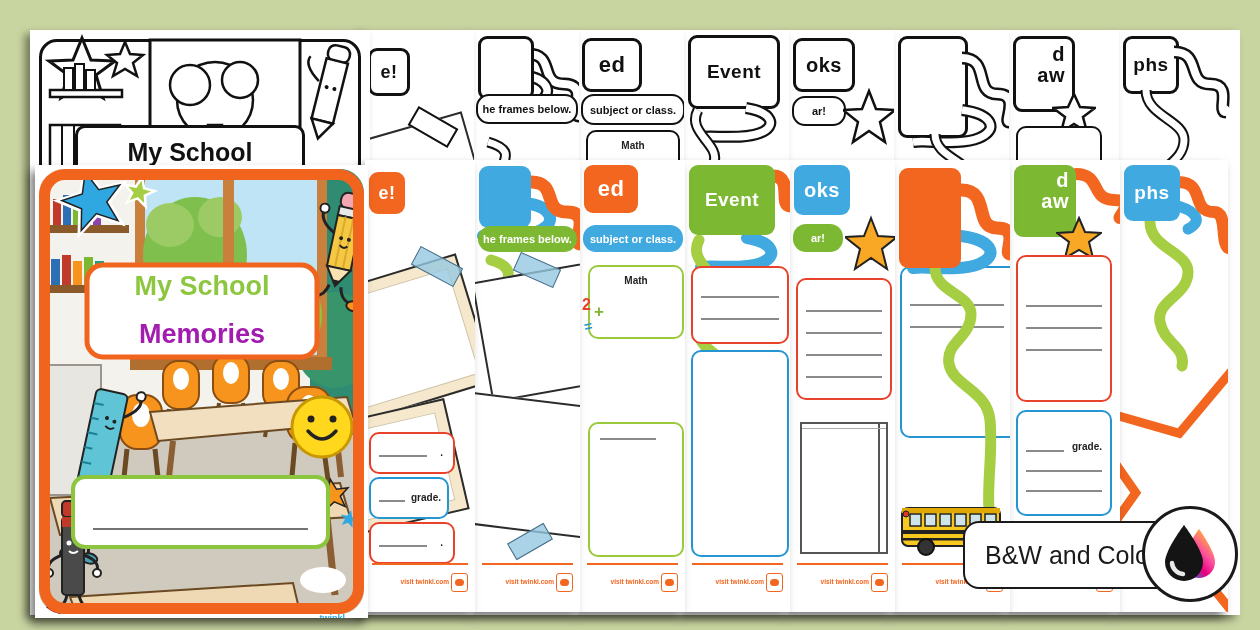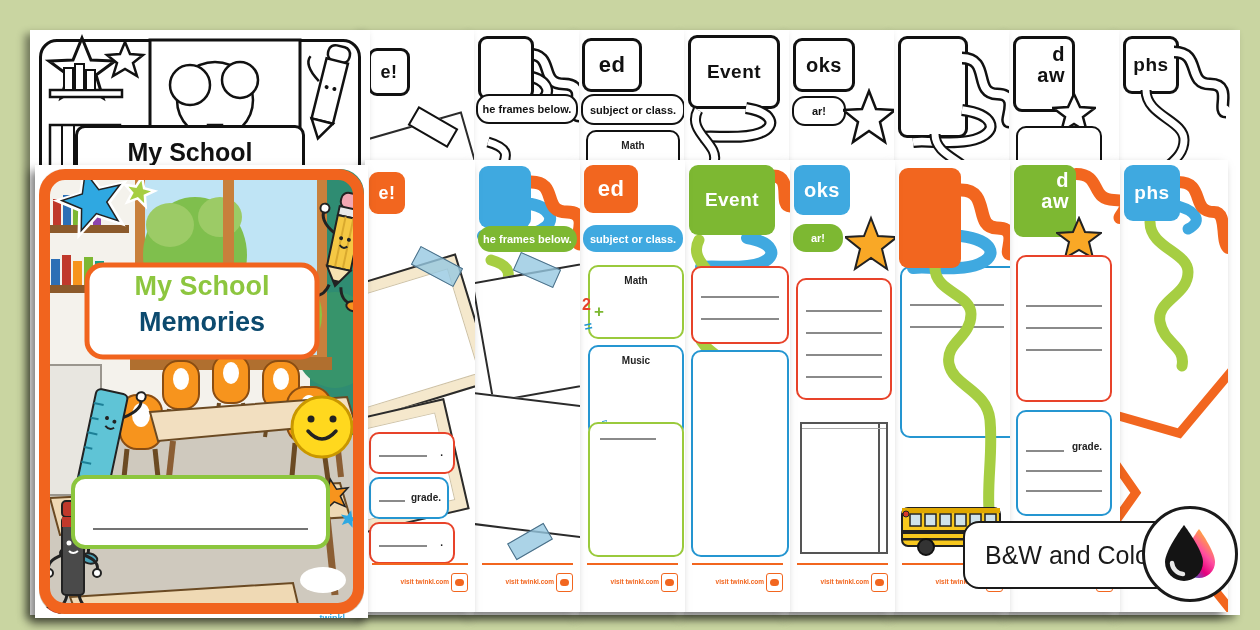--- a/index.html
+++ b/index.html
@@ -347,21 +347,21 @@
           <polygon points="0,-9 2.5,-2.8 9,-2.5 3.9,1.3 5.6,7.6 0,3.9 -5.6,7.6 -3.9,1.3 -9,-2.5 -2.5,-2.8" fill="#2FA8E1"></polygon>
         </g>
         <rect x="52" y="100" width="230" height="92" rx="16" fill="#fff" stroke="#F1641E" stroke-width="5"></rect>
         <rect x="38" y="312" width="255" height="70" rx="12" fill="#fff" stroke="#8CC63E" stroke-width="4"></rect>
         <line x1="58" y1="364" x2="273" y2="364" stroke="#444" stroke-width="1.5"></line>
         <ellipse cx="288" cy="415" rx="23" ry="13" fill="#fff"></ellipse>
       </g>
     </svg>
     <div class="frame-orange"></div>
     <div class="cov-title" style="top:106px;color:#8DC63F">My School</div>
-    <div class="cov-title" style="top:142px;color:#0c4a6e">Memories</div>
+    <div class="cov-title" style="top:154px;color:#a21caf">Memories</div>
     <div class="cov-brand">twinkl</div>
   </div>
 
   <div class="page" style="left:365px;top:160px;width:110px;height:452px;z-index:39">
     <div class="tab orange" style="left:4px;top:12px;width:36px;height:42px;font-size:18px">
         <span>e!</span>
       </div>
     <div class="photo cream" style="left:-55px;top:115px;width:165px;height:130px;transform:rotate(-17deg)">
         <div class="inner"></div>
       </div>
@@ -415,24 +415,20 @@
       </div>
     <div class="pill blue" style="left:3px;top:65px;width:100px;height:27px">
         <span>subject or class.</span>
       </div>
     <div class="obox b-green" style="left:8px;top:105px;width:92px;height:70px">
       <div class="boxlabel">Math</div>
     </div>
     <span style="position:absolute;left:2px;top:136px;color:#E8432A;font-weight:bold;font-size:16px">2</span>
     <span style="position:absolute;left:14px;top:142px;color:#7DB832;font-weight:bold;font-size:17px">+</span>
     <span style="position:absolute;left:4px;top:158px;color:#2596D1;font-weight:bold;font-size:14px;transform:rotate(-12deg)">=</span>
-    <div class="obox b-blue" style="left:8px;top:185px;width:92px;height:88px">
-      <div class="boxlabel">Music</div>
-      <span style="position:absolute;left:8px;bottom:4px;color:#2596D1;font-size:14px">♫</span>
-    </div>
     <div class="obox b-green" style="left:8px;top:262px;width:92px;height:131px">
       <div class="fline" style="left:10px;right:26px;top:14px"></div>
     </div>
     <div class="pfoot"></div>
     <div class="psite">visit twinkl.com</div>
     <div class="plogo">
         <div class="blob"></div>
       </div>
   </div>
 

